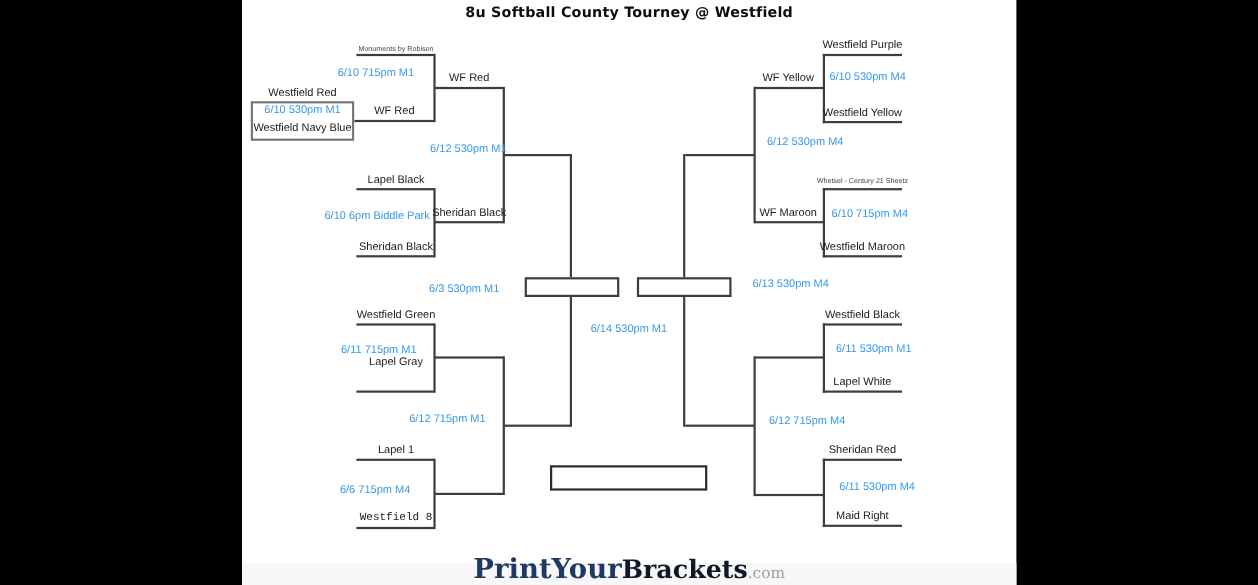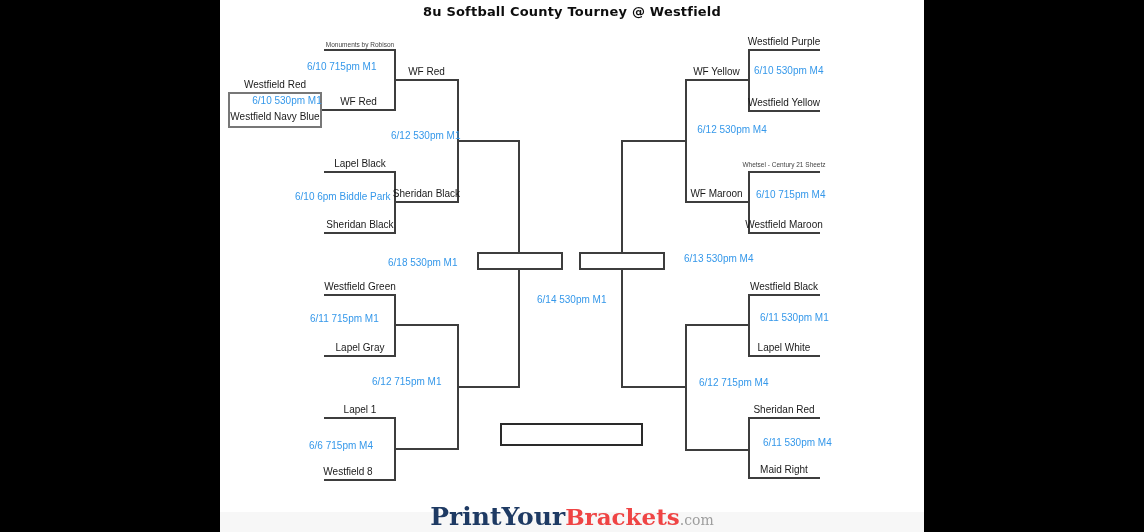--- a/index.html
+++ b/index.html
@@ -21,21 +21,21 @@
   .playin-box{position:absolute;left:8px;top:92px;width:94px;height:36px;
         border:2px solid #777;box-sizing:border-box;background:#fff;z-index:3;}
   .slot-box{position:absolute;top:252px;width:86px;height:18px;border:2px solid #3d3d3d;
         box-sizing:border-box;background:#fff;z-index:4;}
   .winner-box{position:absolute;left:280px;top:423px;width:143px;height:23px;
         border:2px solid #2a2a2a;box-sizing:border-box;background:#fff;z-index:4;}
   .winner-word{position:absolute;left:280px;top:450px;width:143px;text-align:center;
         font-family:"DejaVu Sans",sans-serif;font-size:16px;font-weight:800;color:#111;z-index:5;}
   .footer{position:absolute;left:0;top:502px;width:704px;text-align:center;z-index:5;}
   .brand-a{font-family:"DejaVu Serif",serif;font-weight:700;font-size:25px;color:#1e3a63;}
-  .brand-b{font-family:"DejaVu Serif",serif;font-weight:700;font-size:23px;color:#ef4444;}
+  .brand-b{font-family:"DejaVu Serif",serif;font-weight:700;font-size:23px;color:#0f172a;}
   .brand-c{font-family:"DejaVu Serif",serif;font-weight:400;font-size:14px;color:#9e9e9e;}
 </style>
 </head>
 <body>
 
 <div class="stage">
   <div class="page">
     <div class="bottom-strip"></div>
 
     <div class="title">8u Softball County Tourney @ Westfield</div>
@@ -96,43 +96,43 @@
 
     <div class="vl" style="left:401px;top:140px;height:248px;"></div>
 
     <div class="playin-box"></div>
     <div class="slot-box" style="left:257px;"></div>
     <div class="slot-box" style="left:359px;"></div>
     <div class="winner-box"></div>
 
     <div class="tiny" style="left:84px;top:41px;width:112px;">Monuments by Robison</div>
     <div class="team" style="left:-2px;top:79px;width:114px;">Westfield Red</div>
-    <div class="time" style="left:8px;top:95px;width:94px;padding-left:12px;">6/10 530pm M1</div>
+    <div class="time" style="left:8px;top:95px;width:94px;">6/10 530pm M1</div>
     <div class="team" style="left:2px;top:111px;width:106px;">Westfield Navy Blue</div>
     <div class="team" style="left:102px;top:96px;width:73px;">WF Red</div>
     <div class="time" style="left:87px;top:61px;width:68px;">6/10 715pm M1</div>
     <div class="team" style="left:155px;top:66px;width:103px;">WF Red</div>
 
     <div class="team" style="left:84px;top:158px;width:112px;">Lapel Black</div>
     <div class="time" style="left:75px;top:191px;width:94px;">6/10 6pm Biddle Park</div>
     <div class="team" style="left:84px;top:219px;width:112px;">Sheridan Black</div>
     <div class="team" style="left:155px;top:188px;width:103px;">Sheridan Black</div>
 
     <div class="time" style="left:171px;top:130px;width:66px;">6/12 530pm M1</div>
 
     <div class="team" style="left:84px;top:281px;width:112px;text-align:center;">Westfield Green</div>
     <div class="time" style="left:90px;top:313px;width:68px;">6/11 715pm M1</div>
-    <div class="team" style="left:84px;top:342px;width:112px;">Lapel Gray</div>
+    <div class="team" style="left:84px;top:324px;width:112px;">Lapel Gray</div>
 
     <div class="team" style="left:84px;top:404px;width:112px;">Lapel 1</div>
     <div class="time" style="left:87px;top:440px;width:68px;">6/6 715pm M4</div>
-    <div class="team" style="left:72px;top:466px;width:112px;">Westfield 8</div>
+    <div class="team" style="left:84px;top:466px;width:112px;font-family:Liberation Mono, monospace;">Westfield 8</div>
 
     <div class="time" style="left:152px;top:376px;width:66px;">6/12 715pm M1</div>
-    <div class="time" style="left:168px;top:257px;width:68px;">6/18 530pm M1</div>
+    <div class="time" style="left:168px;top:257px;width:68px;">6/3 530pm M1</div>
     <div class="time" style="left:317px;top:294px;width:64px;">6/14 530pm M1</div>
     <div class="time" style="left:464px;top:253px;width:69px;">6/13 530pm M4</div>
 
     <div class="team" style="left:508px;top:36px;width:112px;">Westfield Purple</div>
     <div class="time" style="left:534px;top:65px;width:64px;">6/10 530pm M4</div>
     <div class="team" style="left:508px;top:97px;width:112px;">Westfield Yellow</div>
     <div class="team" style="left:445px;top:66px;width:103px;">WF Yellow</div>
 
     <div class="tiny" style="left:508px;top:161px;width:112px;">Whetsel - Century 21 Sheetz</div>
     <div class="time" style="left:536px;top:189px;width:68px;">6/10 715pm M4</div>

